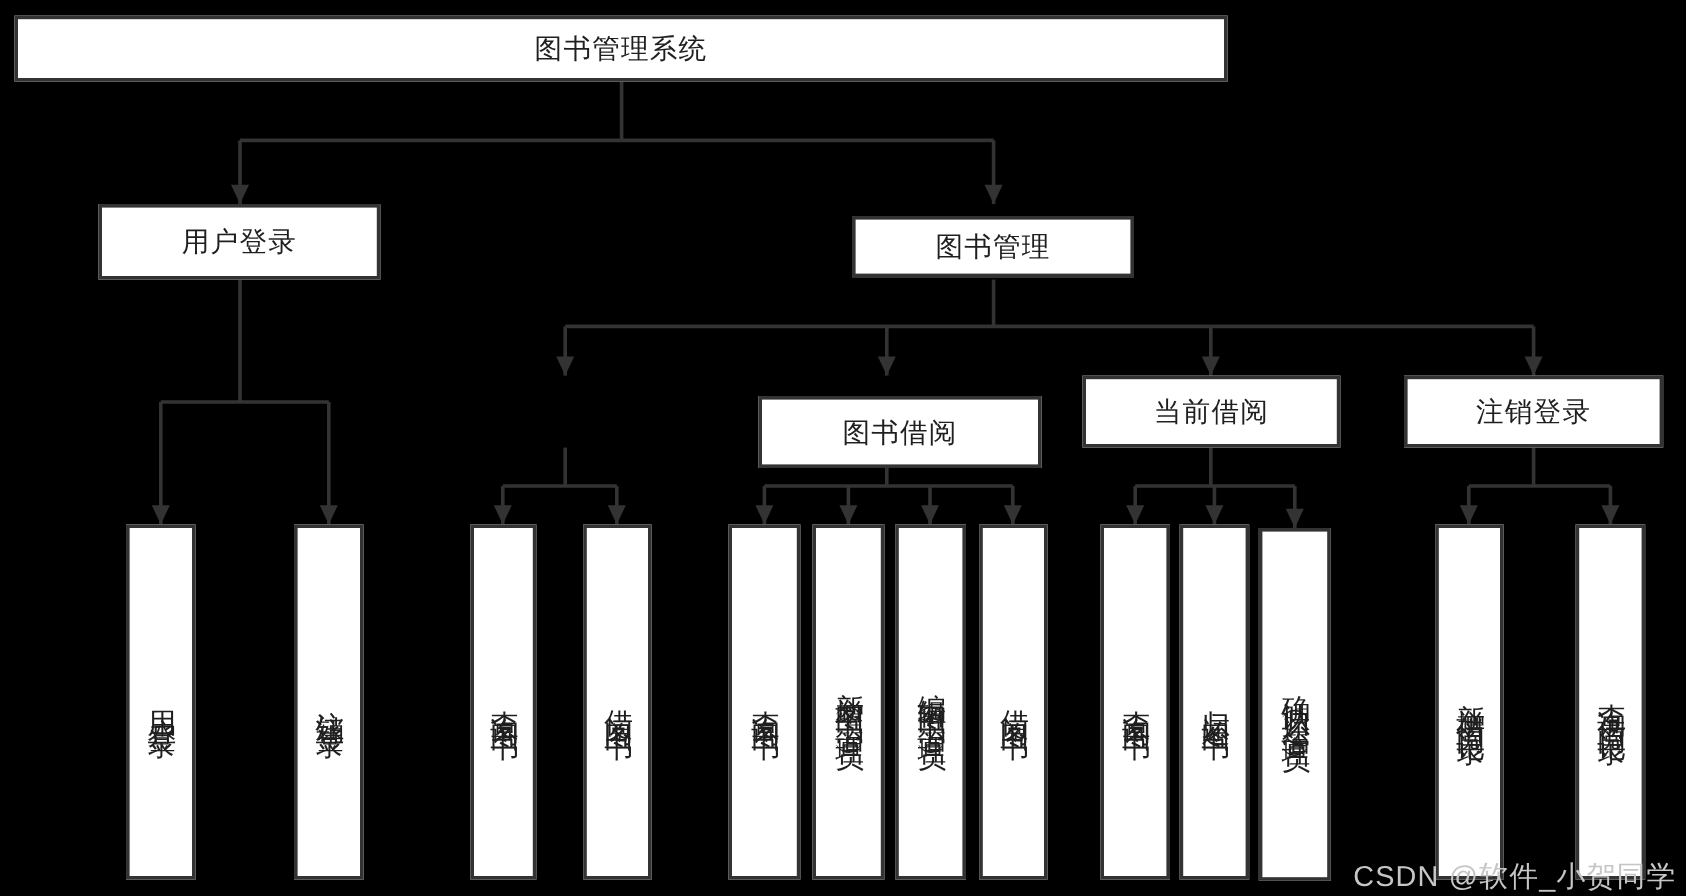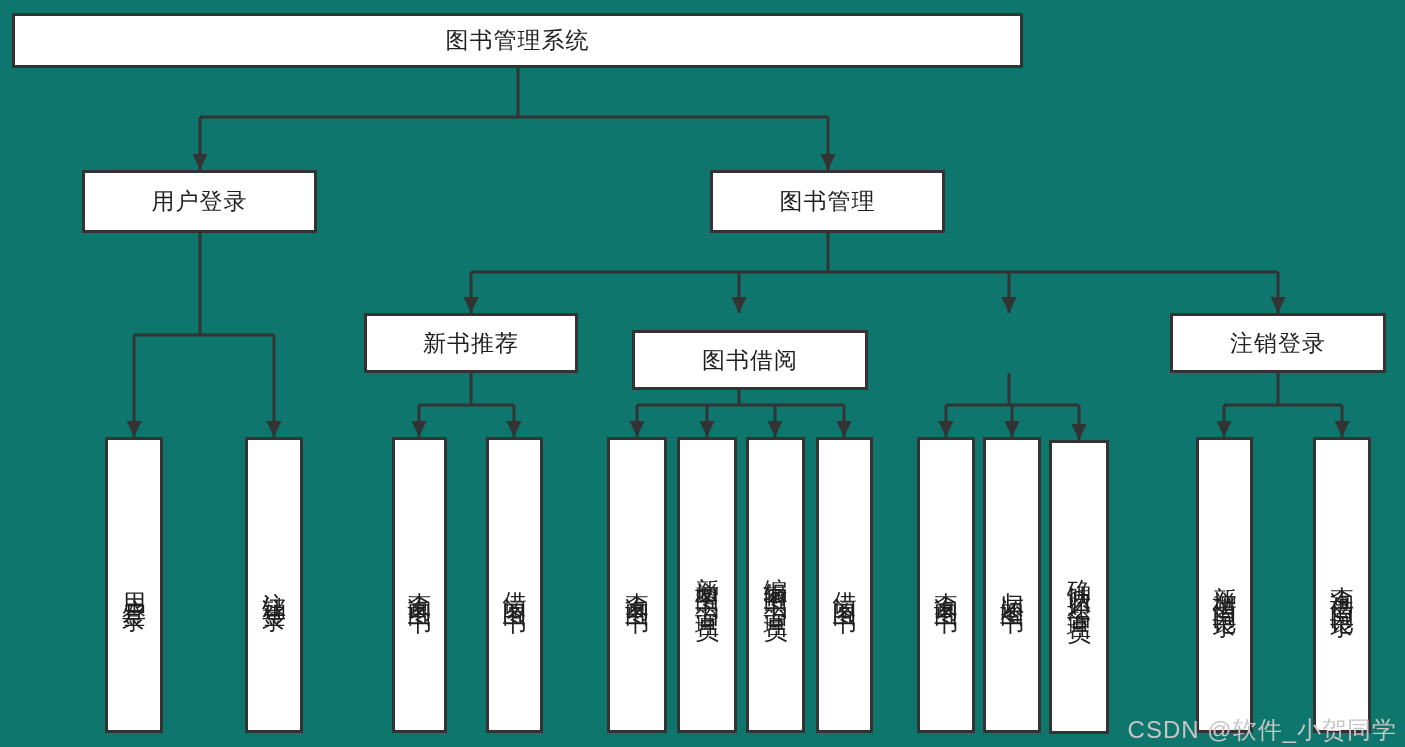--- a/index.html
+++ b/index.html
@@ -1,19 +1,19 @@
 <!DOCTYPE html>
 <html><head>
 <meta charset="utf-8">
 <style>
   html,body{margin:0;padding:0;background:#ffffff;}
   #stage{
     position:relative;
     width:1405px;height:747px;
-    background:#0f766e;
+    background:#000000;
     font-family:"Liberation Sans","DejaVu Sans",sans-serif;
     overflow:hidden;
   }
   #wires{position:absolute;left:0;top:0;width:1405px;height:747px;}
   .node{
     position:absolute;
     box-sizing:border-box;
     border:3px solid #333333;
     background:#ffffff;
     color:#1f1f1f;
@@ -94,24 +94,24 @@
       <path d="M1278,373 V405"></path>
       <path d="M1224,405 H1342"></path>
       <path d="M1224,405 V437" marker-end="url(#arrow)"></path>
       <path d="M1342,405 V437" marker-end="url(#arrow)"></path>
     </g>
   </svg>
 
   <div class="node h" style="left:12px;top:13px;width:1011px;height:55px">图书管理系统</div>
 
   <div class="node h" style="left:82px;top:170px;width:235px;height:63px">用户登录</div>
-  <div class="node h" style="left:710px;top:170px;width:235px;height:63px">图书管理</div>
+  <div class="node h" style="left:710px;top:180px;width:235px;height:51px">图书管理</div>
 
-  <div class="node h" style="left:364px;top:313px;width:214px;height:60px">新书推荐</div>
   <div class="node h" style="left:632px;top:330px;width:236px;height:60px">图书借阅</div>
+  <div class="node h" style="left:902px;top:313px;width:215px;height:60px">当前借阅</div>
   <div class="node h" style="left:1170px;top:313px;width:216px;height:60px">注销登录</div>
 
   <div class="node v" style="left:105px;top:437px;width:58px;height:296px">用户登录</div>
   <div class="node v" style="left:245px;top:437px;width:58px;height:296px">注销登录</div>
 
   <div class="node v" style="left:392px;top:437px;width:55px;height:296px">查询图书</div>
   <div class="node v" style="left:486px;top:437px;width:57px;height:296px">借阅图书</div>
 
   <div class="node v" style="left:607px;top:437px;width:60px;height:296px">查询图书</div>
   <div class="node v" style="left:677px;top:437px;width:60px;height:296px">新增图书（管理员）</div>

